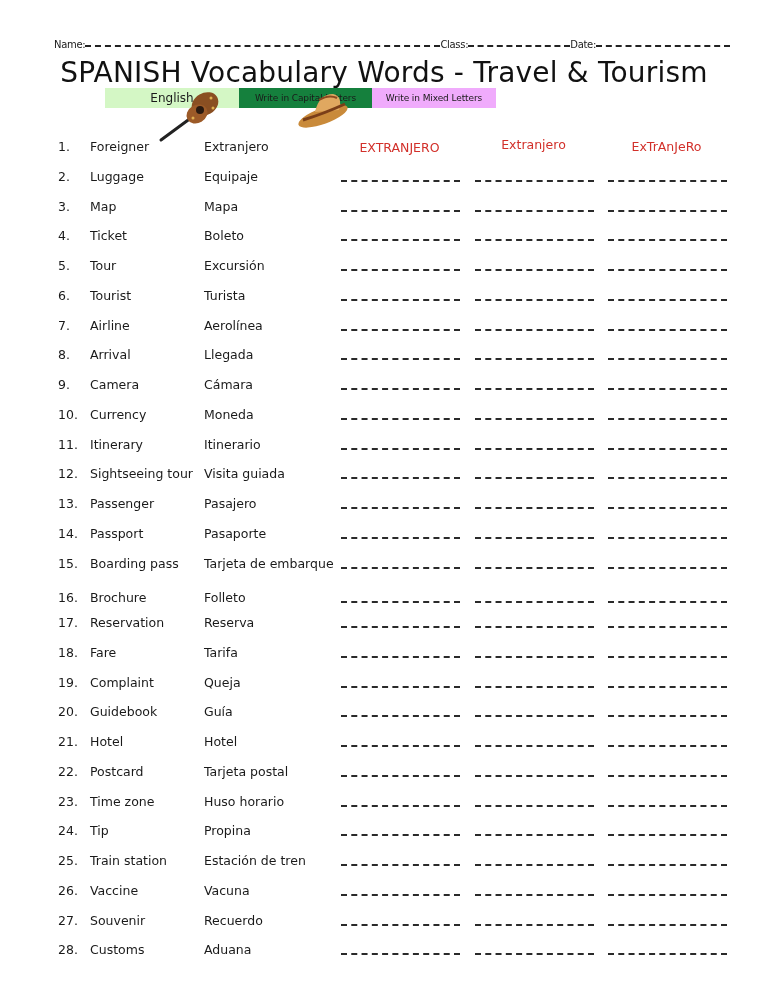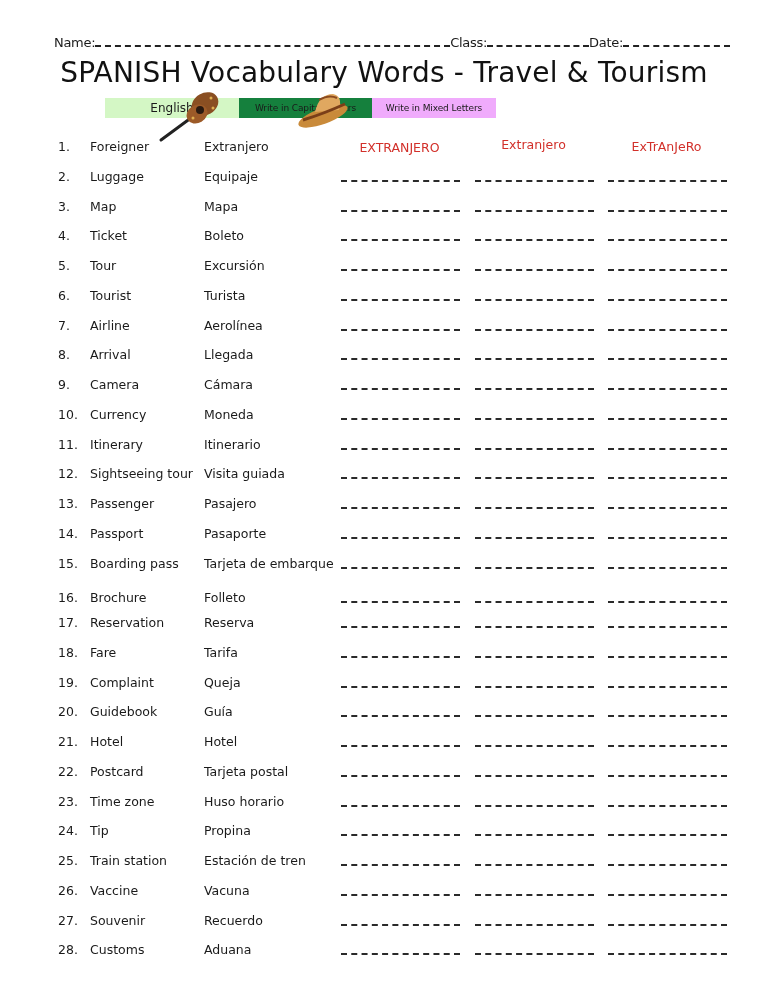--- a/index.html
+++ b/index.html
@@ -1,35 +1,35 @@
 <!DOCTYPE html>
 <html><head>
 <meta charset="utf-8">
 <style>
   * { box-sizing: border-box; margin: 0; padding: 0; }
   html, body { width: 768px; height: 994px; background: #ffffff; overflow: hidden; }
   body { position: relative; font-family: "DejaVu Sans", sans-serif; color: #1a1a1a; }
 
   .name-line {
     position: absolute; left: 54px; top: 32px; width: 676px; height: 18px;
-    display: flex; align-items: flex-end; font-size: 13px; white-space: nowrap;
+    display: flex; align-items: flex-end; font-size: 10px; white-space: nowrap;
   }
   .name-line .lbl { font-weight: normal; letter-spacing: -0.3px; }
   .name-line .blank { border-bottom: 2px dashed #222; height: 4px; margin-bottom: 3px; }
   .blank-name { flex: 0 0 355px; }
   .blank-class { flex: 0 0 102px; }
   .blank-date { flex: 1 1 auto; }
 
   .title {
     position: absolute; left: 0; top: 56px; width: 768px; text-align: center;
     font-size: 28px; letter-spacing: 0.2px; color: #111;
   }
 
   .header-band {
-    position: absolute; left: 73px; top: 98px; width: 657px; height: 20px; display: flex; padding-left: 32px;
+    position: absolute; left: 73px; top: 88px; width: 657px; height: 20px; display: flex; padding-left: 32px;
   }
   .hcell { height: 100%; display: flex; align-items: center; justify-content: center; font-size: 12px; }
   .hcell.small { font-size: 9px; letter-spacing: -0.1px; }
   .h-eng { width: 134px; background: #d4f7c5; }
   .h-spa { width: 133px; background: #f1dcf3; }
   .h-cap { width: 133px; background: #15803d; }
   .h-sml { width: 133px; background: #f8dfc2; }
   .h-mix { width: 124px; background: #f0abfc; }
 
   .guitar { position: absolute; left: 155px; top: 88px; width: 70px; height: 56px; }

